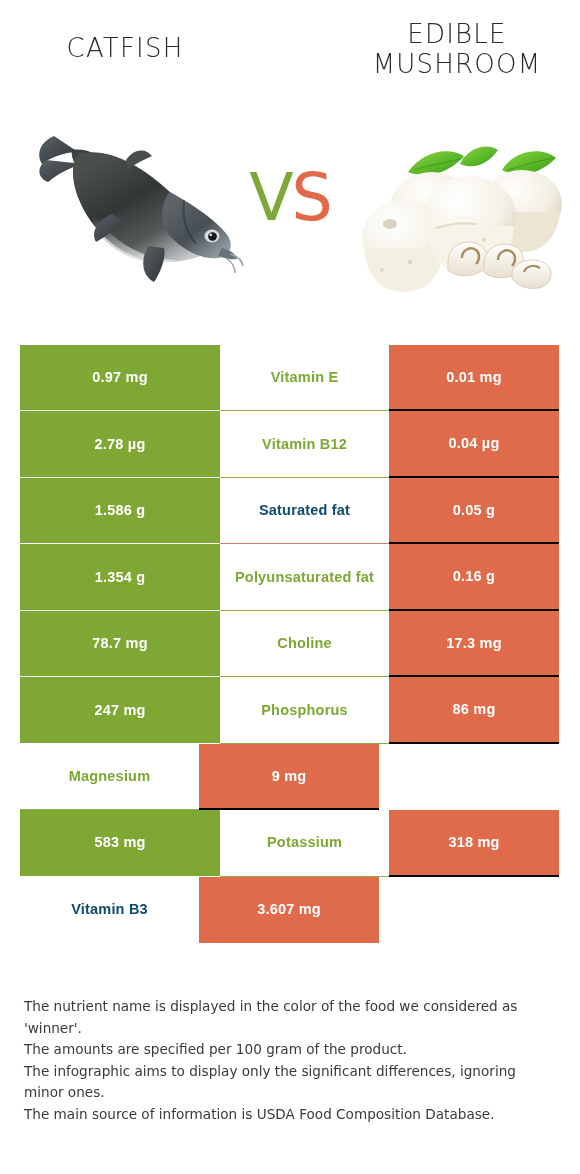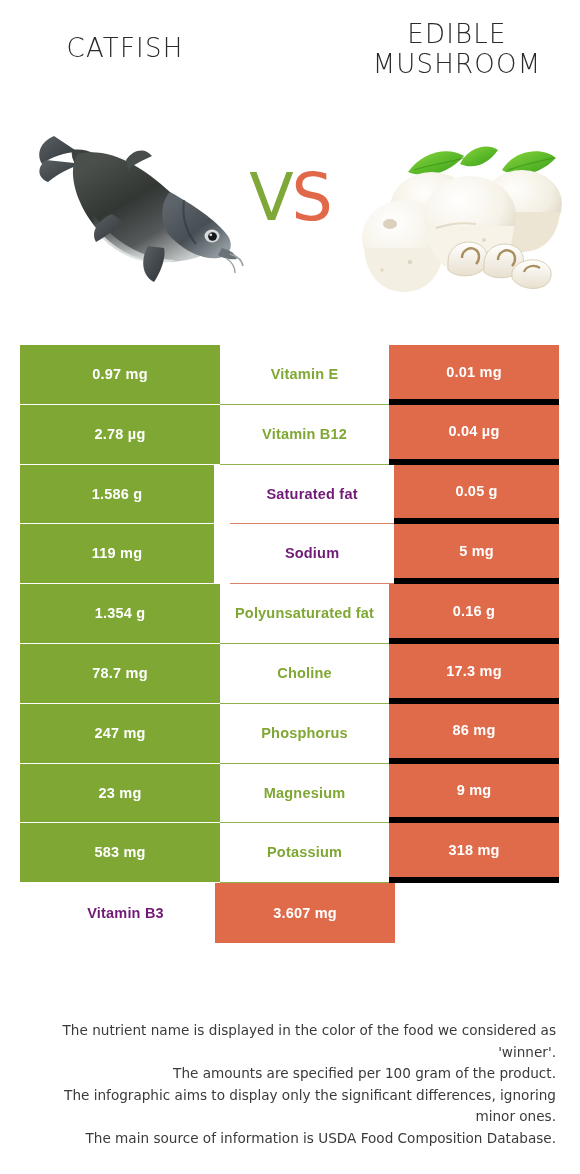--- a/index.html
+++ b/index.html
@@ -123,40 +123,40 @@
   }
 
   .cell-mid {
     width: 179px;
     background: #ffffff;
     font-weight: 700;
     font-size: 14.5px;
     text-align: right;
   }
   .cell-mid.win-green  { color: #7FA733; border-bottom: 1px solid #8FB24B; }
-  .cell-mid.win-orange { color: #701a75; border-bottom: 1px solid #DC8266; margin-left: 16px; }
+  .cell-mid.win-orange { color: #0c4a6e; border-bottom: 1px solid #DC8266; }
 
   .cell-right {
     width: 180px;
     background: #E06B4A;
     color: #ffffff;
-    border-bottom: 6px solid #000000;
+    border-bottom: 2px solid #000000;
   }
 
   .row:last-child .cell-left,
   .row:last-child .cell-right,
   .row:last-child .cell-mid { border-bottom: none; }
 
   
   .footer {
     position: absolute;
     left: 24px;
-    top: 1020px;
+    top: 996px;
     width: 532px;
-    text-align: right;
+    text-align: left;
     font-family: "DejaVu Sans", sans-serif;
     font-size: 13.6px;
     line-height: 21.5px;
     color: #3a3a3a;
   }
   .footer p { margin: 0; }
 
   
   .fish-svg, .mush-svg { display: block; width: 100%; height: 100%; }
 </style>
@@ -310,41 +310,35 @@
         <div class="cell cell-left">2.78 µg</div>
         <div class="cell cell-mid win-green">Vitamin B12</div>
         <div class="cell cell-right">0.04 µg</div>
       </div>
       <div class="row">
         <div class="cell cell-left">1.586 g</div>
         <div class="cell cell-mid win-orange">Saturated fat</div>
         <div class="cell cell-right">0.05 g</div>
       </div>
       <div class="row">
-        <div class="cell cell-left">119 mg</div>
-        <div class="cell cell-mid win-orange">Sodium</div>
-        <div class="cell cell-right">5 mg</div>
-      </div>
-      <div class="row">
         <div class="cell cell-left">1.354 g</div>
         <div class="cell cell-mid win-green">Polyunsaturated fat</div>
         <div class="cell cell-right">0.16 g</div>
       </div>
       <div class="row">
         <div class="cell cell-left">78.7 mg</div>
         <div class="cell cell-mid win-green">Choline</div>
         <div class="cell cell-right">17.3 mg</div>
       </div>
       <div class="row">
         <div class="cell cell-left">247 mg</div>
         <div class="cell cell-mid win-green">Phosphorus</div>
         <div class="cell cell-right">86 mg</div>
       </div>
       <div class="row">
-        <div class="cell cell-left">23 mg</div>
         <div class="cell cell-mid win-green">Magnesium</div>
         <div class="cell cell-right">9 mg</div>
       </div>
       <div class="row">
         <div class="cell cell-left">583 mg</div>
         <div class="cell cell-mid win-green">Potassium</div>
         <div class="cell cell-right">318 mg</div>
       </div>
       <div class="row">
         <div class="cell cell-mid win-orange">Vitamin B3</div>

